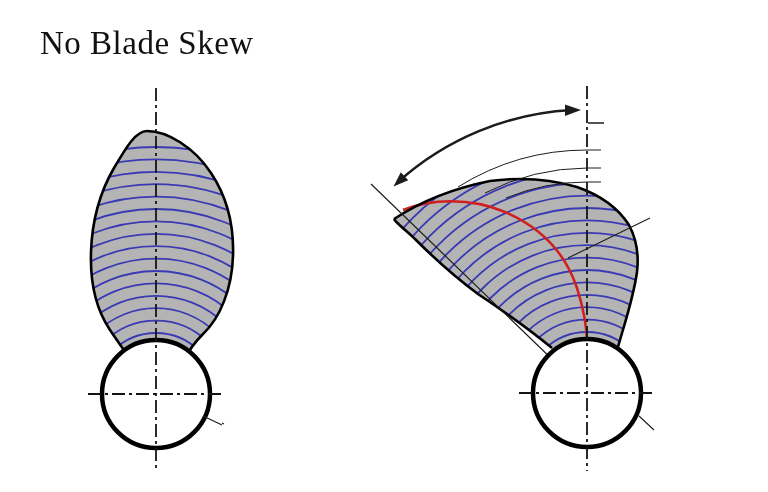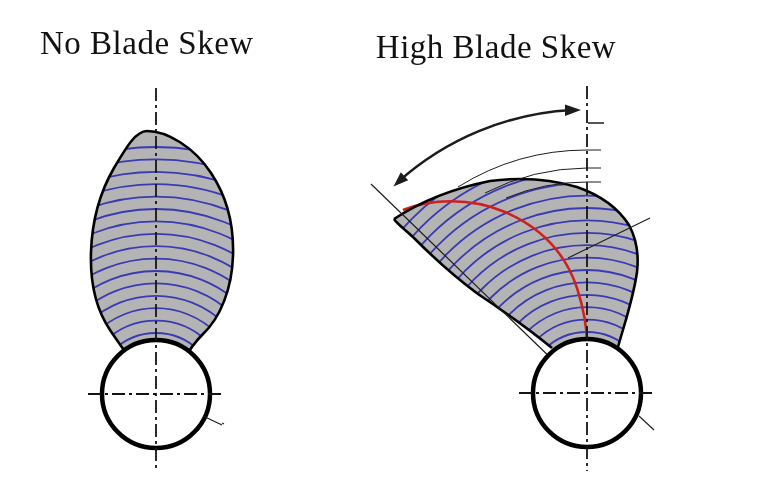--- a/index.html
+++ b/index.html
@@ -22,21 +22,20 @@
   .panel-title.right{left:366px;top:29px;width:260px;}
   svg{position:absolute;left:0;top:0;}
 </style>
 </head>
 <body>
 
 <div class="canvas">
 
   <div class="panel-title left">No Blade Skew</div>
 
-  <div class="panel-title right">High Blade Skew</div>
 
   <svg width="768" height="492" viewBox="0 0 768 492">
 
     <defs>
       <clipPath id="clipL">
         <path d="M 147,131 C 167,131 194,147 211,173 C 227,197 234,227 233,256
                  C 232,289 220,318 203,334 C 193,344 188,352 184,360
                  L 130,360 C 126,352 120,345 110,330 C 95,308 90,283 91,252
                  C 92,222 100,192 114,168 C 127,146 136,131 147,131 Z"></path>
       </clipPath>

